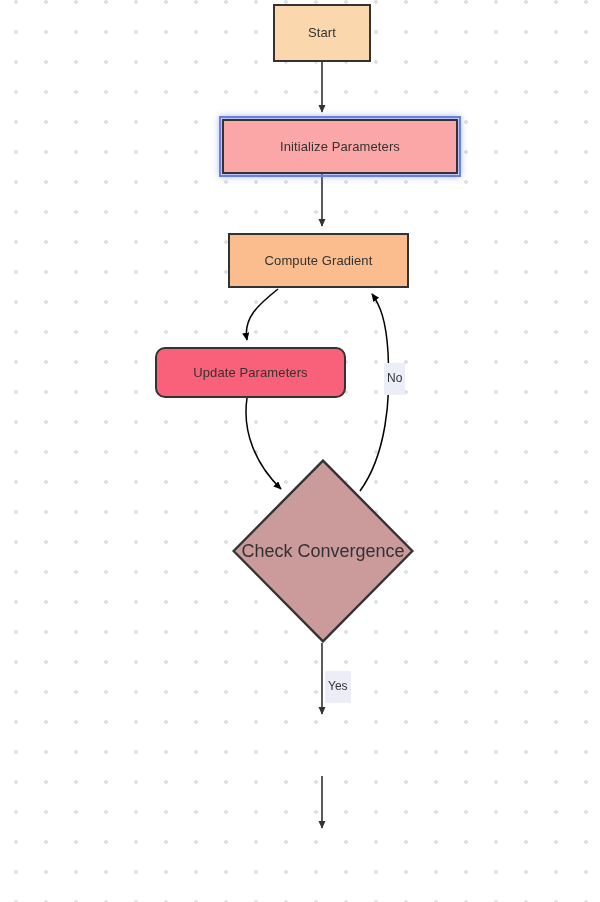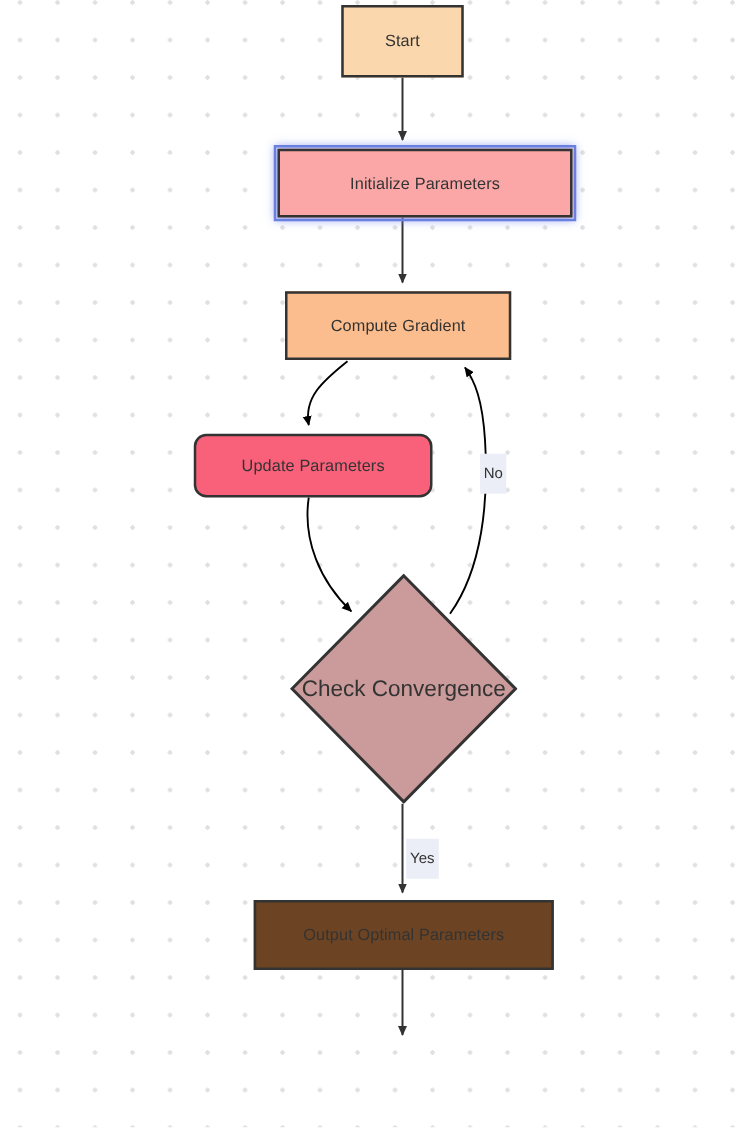--- a/index.html
+++ b/index.html
@@ -110,20 +110,19 @@
 
   <div class="node" id="node-update" style="left: 155px; top: 347px; width: 191px; height: 51px; background: rgb(249, 96, 122); border-color: rgb(51, 51, 51); color: rgb(51, 51, 51); border-radius: 10px;">Update Parameters</div>
 
   <div class="diamond-wrap" id="node-check" style="left: 232px; top: 459px; width: 182px; height: 184px;">
     <svg id="diamond-svg" width="182" height="184" viewBox="0 0 182 184">
         <path d="M91,1.6 L180.4,92 L91,182.4 L1.6,92 Z" fill="#cb9a9a" stroke="#333333" stroke-width="2.4" stroke-linejoin="miter"></path>
       </svg>
     <div class="diamond-label" style="color: rgb(51, 51, 51);">Check Convergence</div>
   </div>
 
-  <div class="node" id="node-output" style="left: 203px; top: 720px; width: 240px; height: 56px; background: rgb(109, 68, 35); border-color: rgb(51, 51, 51); color: rgb(51, 51, 51);">Output Optimal Parameters</div>
 
 
   <div class="edge-label" id="edge-label-no" style="left: 384px; top: 363px; background: rgb(236, 238, 247);">No</div>
 
   <div class="edge-label" id="edge-label-yes" style="left: 309px; top: 671px; background: rgb(236, 238, 247); margin-left: 16px;">Yes</div>
 
 </div>
 
 </body></html>

